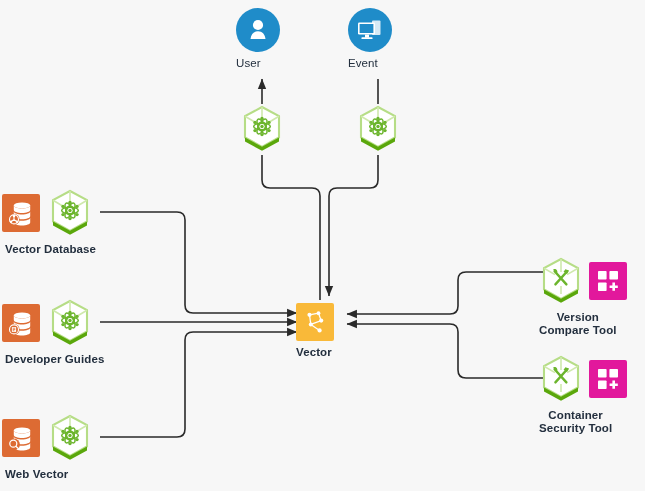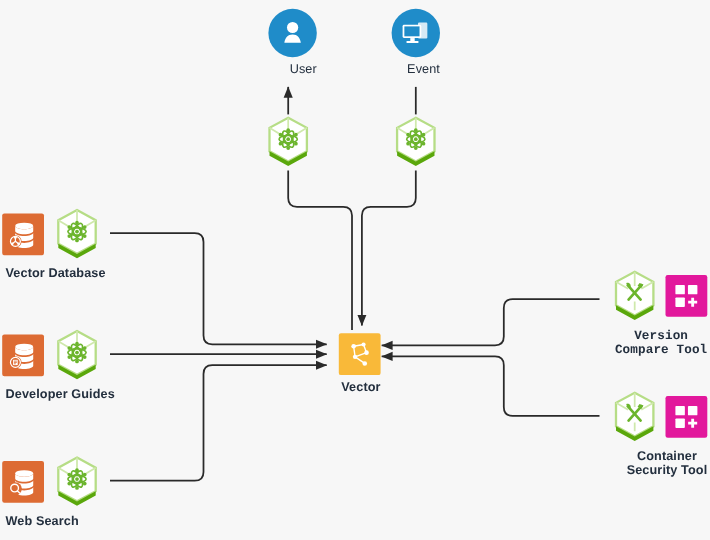--- a/index.html
+++ b/index.html
@@ -27,21 +27,21 @@
     left: 0;
     top: 0;
     width: 645px;
     height: 491px;
     pointer-events: none;
   }
   .node {
     position: absolute;
     display: flex;
     flex-direction: column;
-    align-items: flex-end;
+    align-items: flex-start;
   }
   .node-icons {
     display: flex;
     flex-direction: row;
     align-items: center;
     justify-content: center;
   }
   .node-label {
     margin-top: 5px;
     font-size: 11.5px;
@@ -342,21 +342,21 @@
           <circle cx="22" cy="22.5" r="1.7"></circle>
           <circle cx="22" cy="14.4" r="1.7"></circle>
           <circle cx="29" cy="18.4" r="1.7"></circle>
           <circle cx="29" cy="26.6" r="1.7"></circle>
           <circle cx="22" cy="30.6" r="1.7"></circle>
           <circle cx="15" cy="26.6" r="1.7"></circle>
           <circle cx="15" cy="18.4" r="1.7"></circle>
         </g>
       </svg>
     </div>
-    <div class="node-label label-strong" style="margin-left:3px;">Web Search</div>
+    <div class="node-label label-strong" style="margin-left:3px;">Web Vector</div>
   </div>
 
   <div class="node" style="left:296px; top:303px; width:50px;">
     <div class="node-icons">
       <div class="agent-box" style="background:#f9b939;">
         <svg width="28" height="28" viewBox="0 0 28 28" aria-hidden="true">
           <g stroke="#ffffff" stroke-width="1.25" fill="none">
             <path d="M8.5 6.8 L17.5 5.2"></path>
             <path d="M17.5 5.2 L20.2 12.6"></path>
             <path d="M20.2 12.6 L9.8 16.4"></path>
@@ -369,21 +369,21 @@
             <circle cx="20.2" cy="12.6" r="2.1"></circle>
             <circle cx="9.8" cy="16.4" r="2"></circle>
             <circle cx="18.6" cy="22.4" r="2.1"></circle>
           </g>
         </svg>
       </div>
     </div>
     <div class="node-label label-strong">Vector</div>
   </div>
 
-  <div class="node" style="left:539px; top:244px; width:104px;font-family:Liberation Mono, monospace;">
+  <div class="node" style="left:539px; top:256px; width:104px;">
     <div class="node-icons">
       <svg class="cube" width="44" height="50" viewBox="0 0 44 50" aria-hidden="true">
         <path d="M22 3 L39 12.2 L39 33.5 L22 42.8 L5 33.5 L5 12.2 Z" fill="#ffffff" stroke="#b6dd86" stroke-width="2.1"></path>
         <path d="M5 33.5 L22 42.8 L39 33.5 L39 37.5 L22 46.8 L5 37.5 Z" fill="#5aa70b"></path>
         <path d="M22 3 L22 16" stroke="#cfe9ac" stroke-width="1.6"></path>
         <path d="M5 12.2 L16 18.6" stroke="#cfe9ac" stroke-width="1.6"></path>
         <path d="M39 12.2 L28 18.6" stroke="#cfe9ac" stroke-width="1.6"></path>
         <path d="M22 30 L22 38" stroke="#cfe9ac" stroke-width="1.6"></path>
         <g stroke="#6cb52d" stroke-width="2.4" stroke-linecap="round" fill="none">
           <path d="M15.6 15.2 L27.4 28.4"></path>

